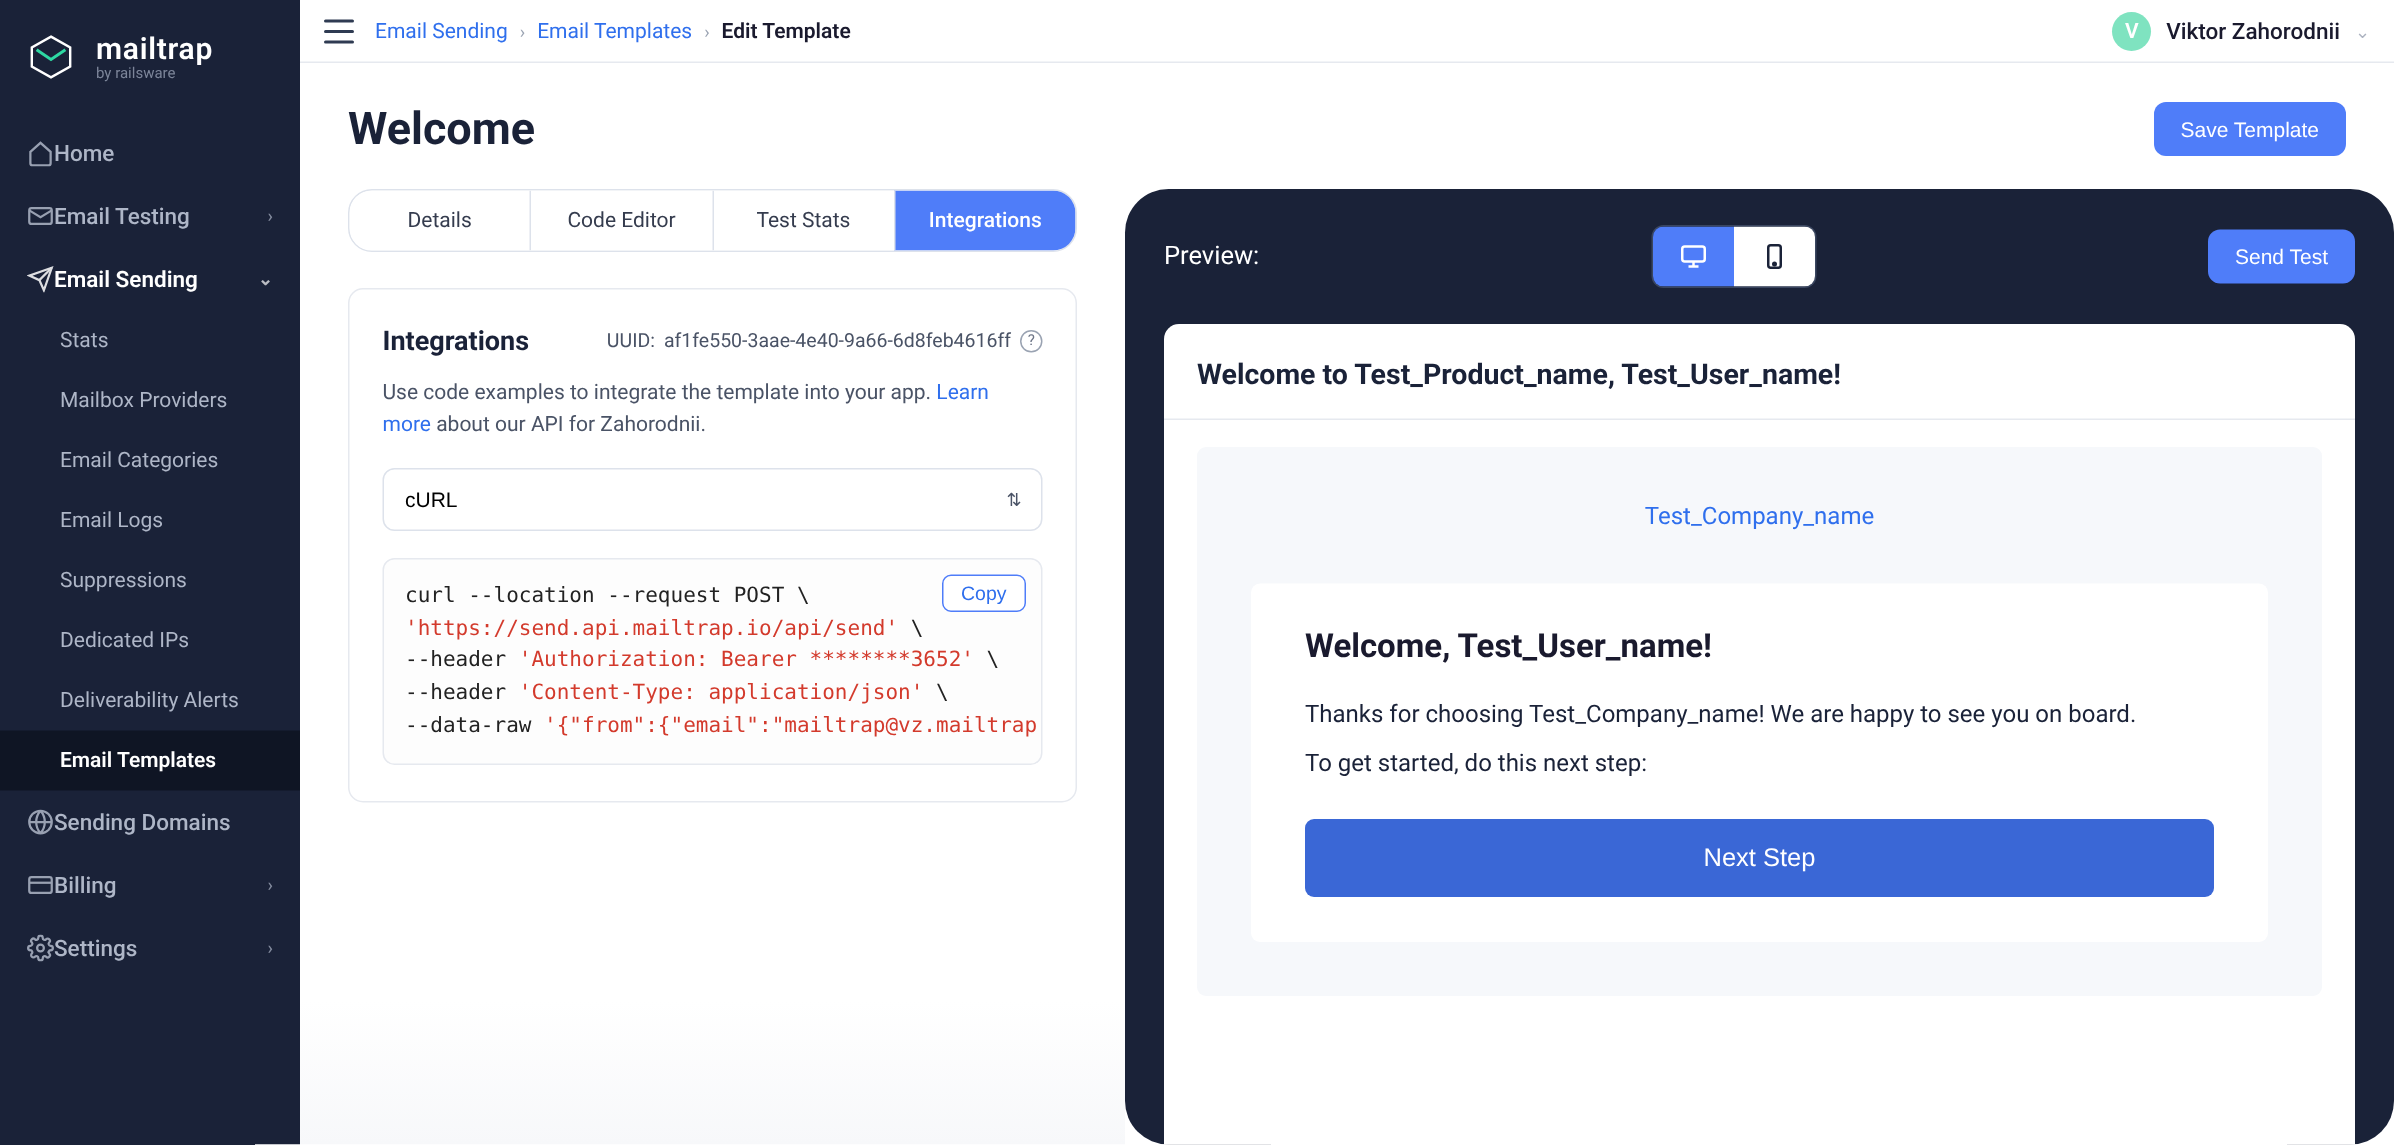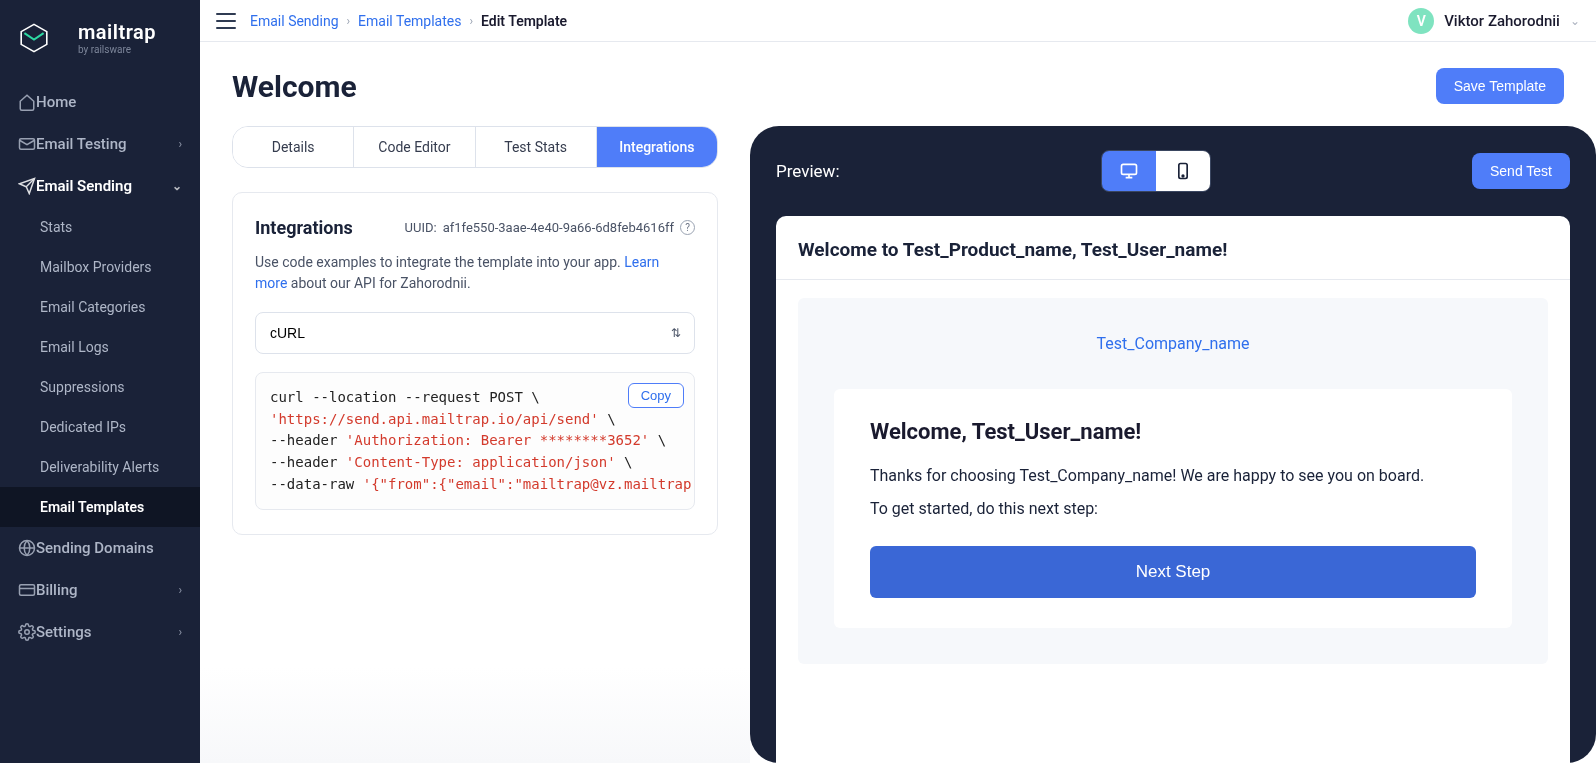--- a/index.html
+++ b/index.html
@@ -1,21 +1,21 @@
 <!DOCTYPE html>
 <html><head>
 <meta charset="utf-8">
 <style>
 * { box-sizing: border-box; margin: 0; padding: 0; }
 body { font-family: -apple-system, BlinkMacSystemFont, "Segoe UI", Roboto, sans-serif; background:#fff; color:#1a1a2e; width:1596px; height:763px; overflow:hidden; }
 .root { display:flex; width:100%; height:100%; }
 
 
 .sidebar { width:200px; background:#1a2238; color:#aeb6c7; display:flex; flex-direction:column; flex-shrink:0; }
-.logo-wrap { padding:20px 18px 18px; display:flex; align-items:center; gap:28px; }
+.logo-wrap { padding:20px 18px 18px; display:flex; align-items:center; gap:14px; }
 .logo-mark { width:32px; height:32px; }
 .logo-text { display:flex; flex-direction:column; }
 .logo-text .brand { color:#fff; font-size:20px; font-weight:600; letter-spacing:.5px; }
 .logo-text .sub { color:#7c8599; font-size:10px; }
 .nav { display:flex; flex-direction:column; margin-top:8px; }
 .nav-item { display:flex; align-items:center; padding:12px 18px; font-size:15px; cursor:pointer; color:#aeb6c7; }
 .nav-item.top { font-weight:500; }
 .nav-item.active-group { color:#fff; font-weight:600; }
 .nav-item.sub { padding-left:40px; font-size:14px; }
 .nav-item.sub.active { background:#0f1524; color:#fff; font-weight:600; }

